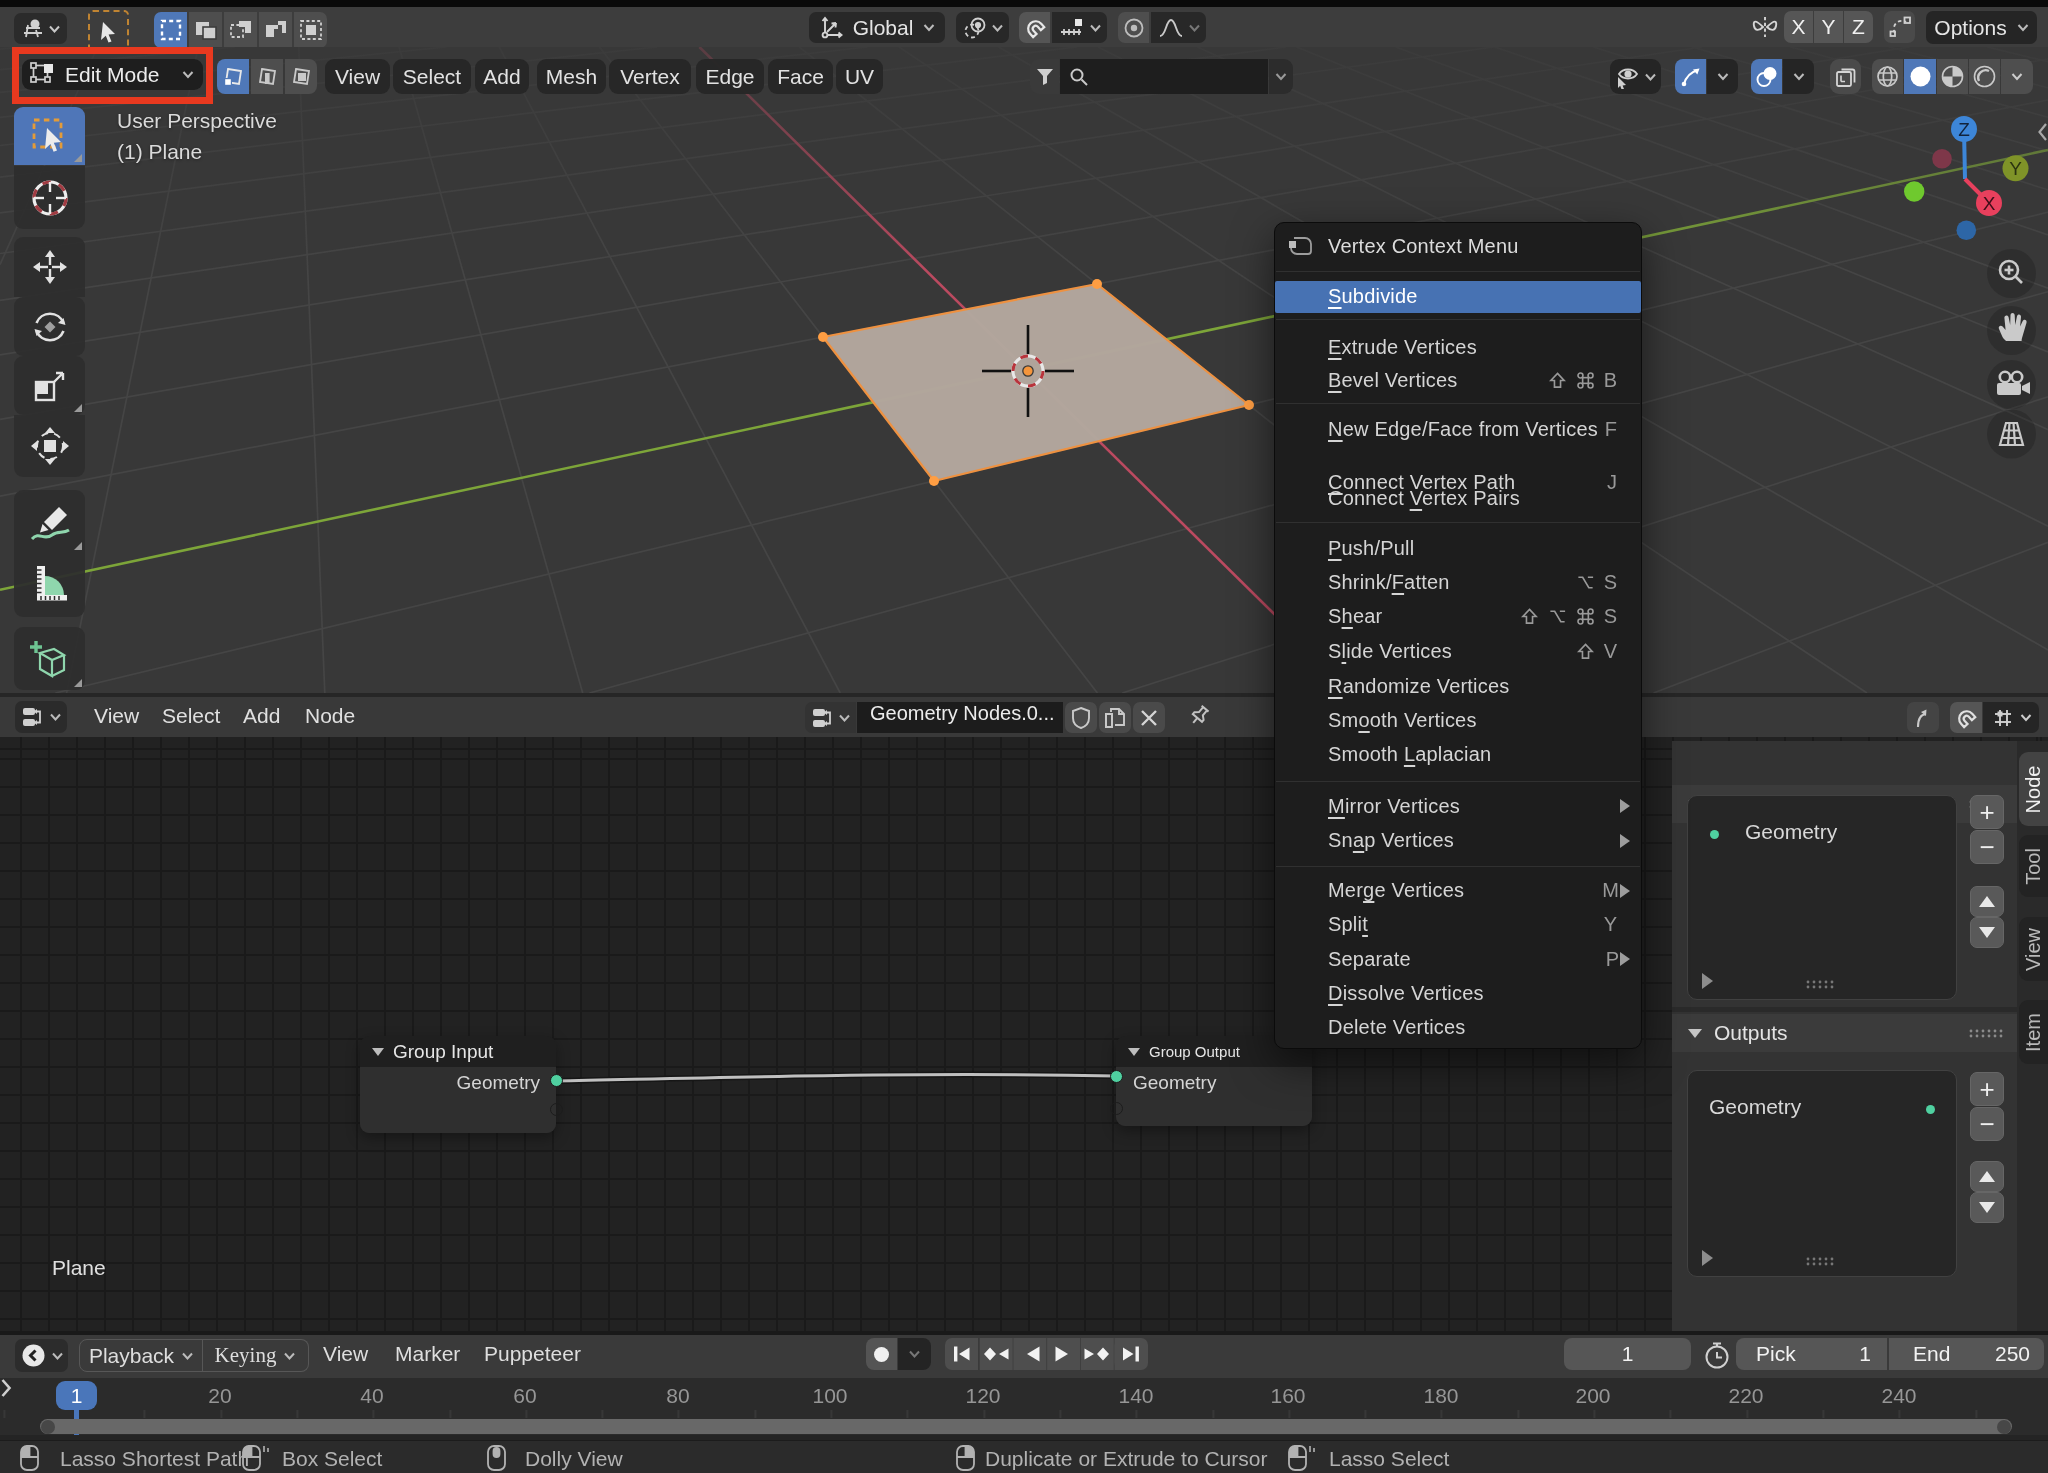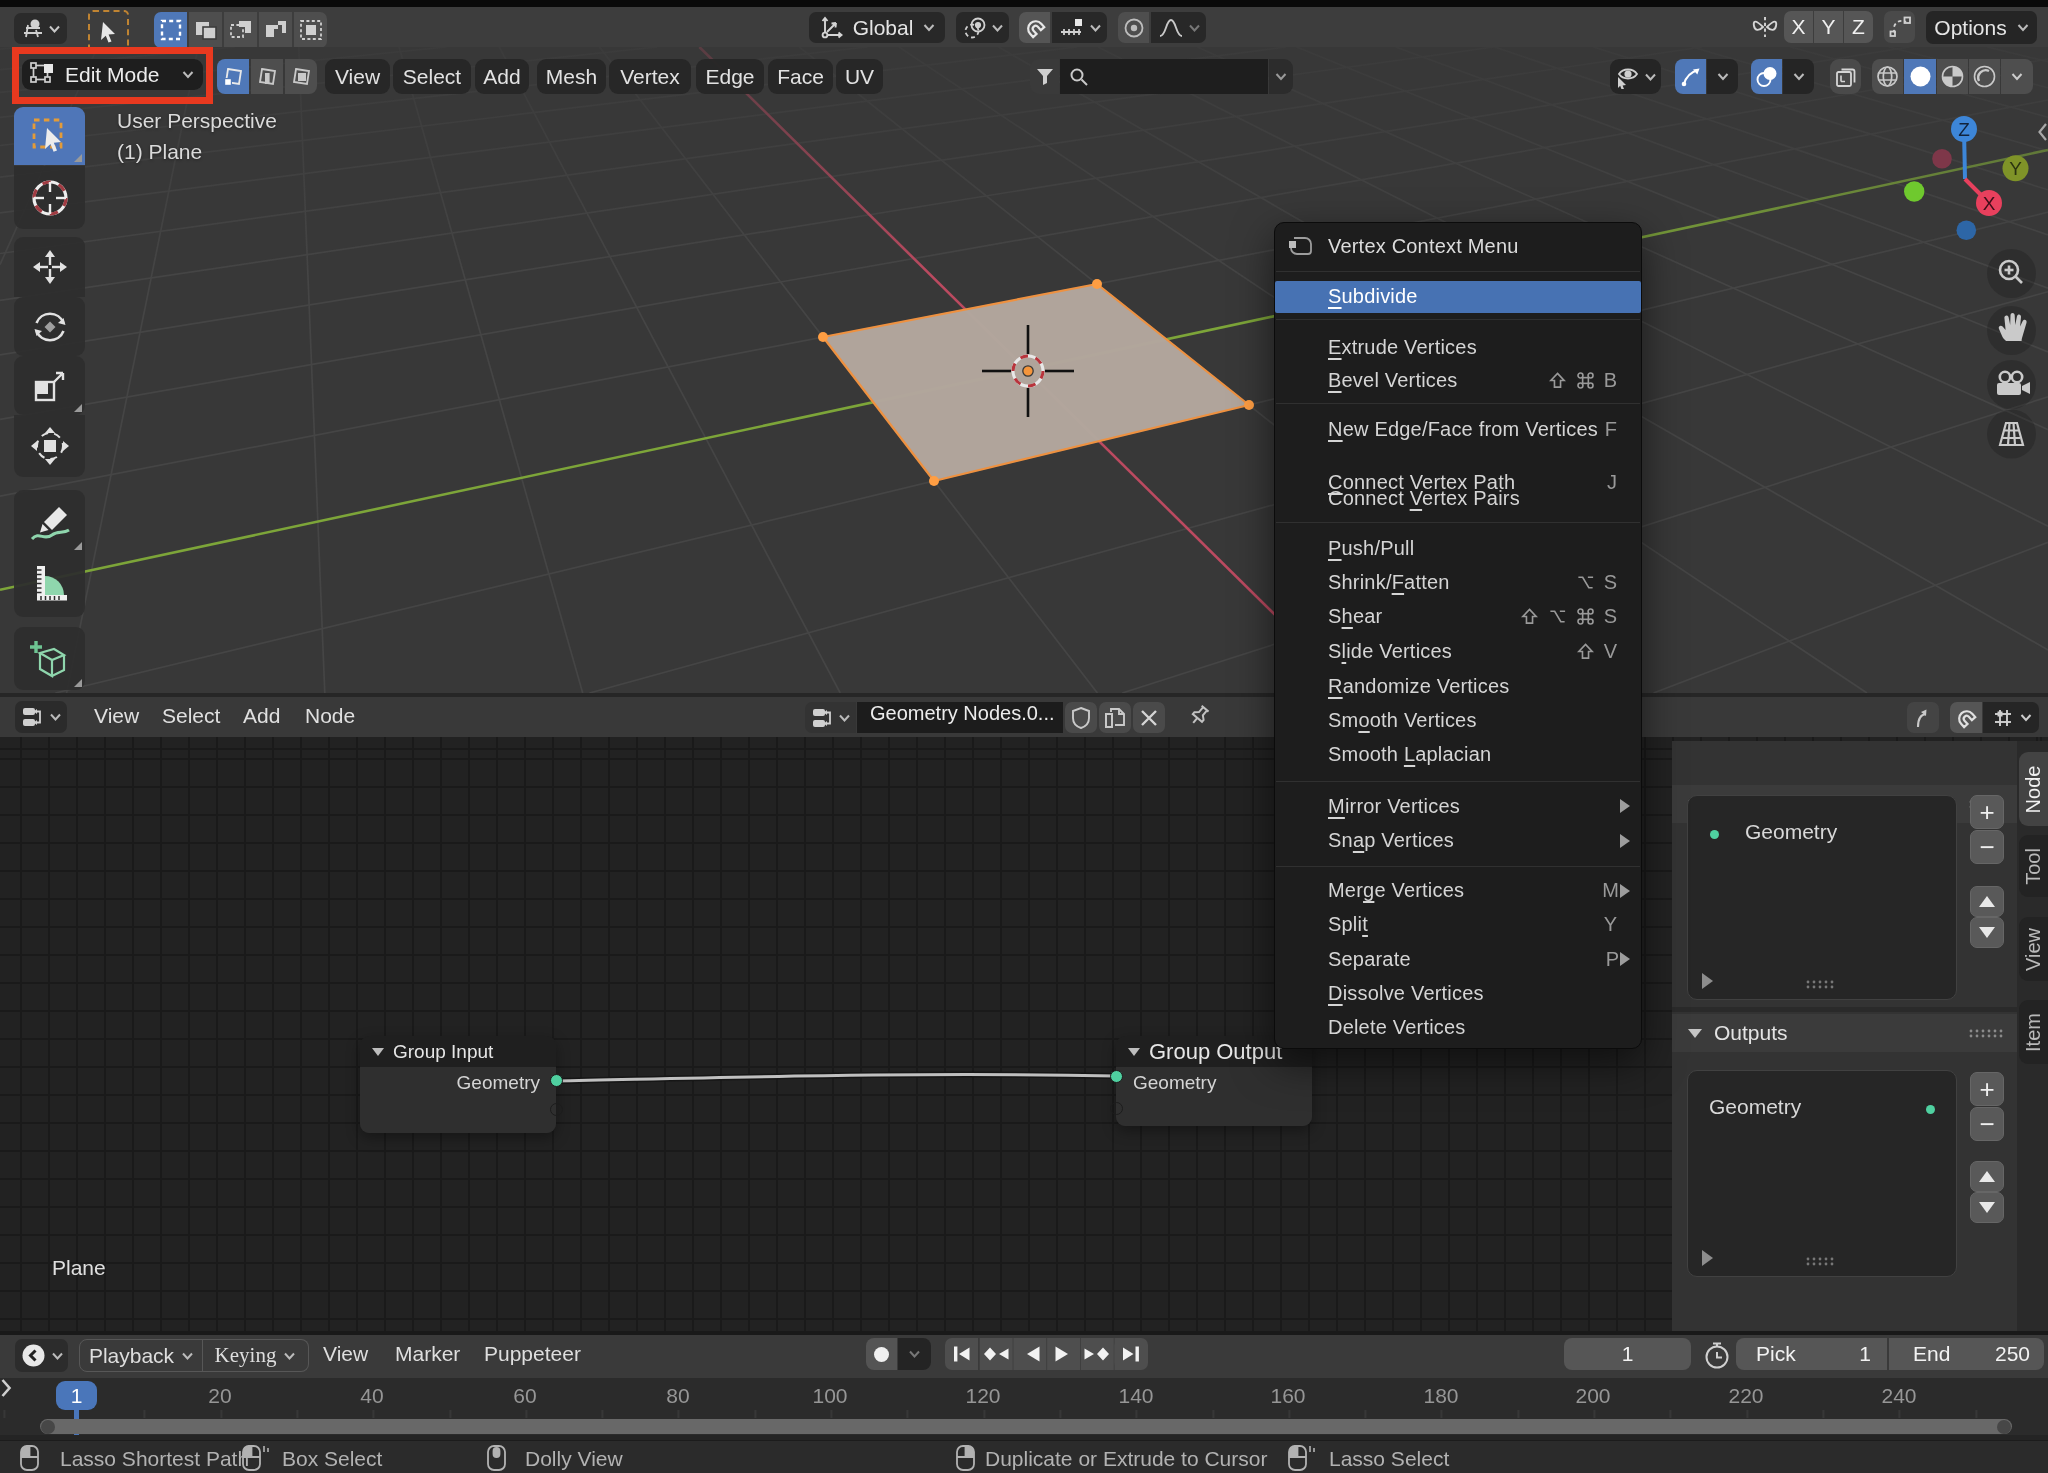--- a/index.html
+++ b/index.html
@@ -649,21 +649,21 @@
       <span style="color:#e6e6e6;font-size:19px;">Group Input</span>
     </div>
     <div class="ab" style="left:0;top:31px;width:100%;height:66px;background:rgba(48,48,48,0.96);border-radius:0 0 9px 9px;"></div>
     <div class="ab" style="right:16px;top:36px;color:#d4d4d4;font-size:19px;">Geometry</div>
     <div class="ab" style="right:-7px;top:38px;width:11px;height:11px;border-radius:50%;background:#4fd0a0;border:1.5px solid #1c1c1c;"></div>
     <div class="ab" style="right:-7px;top:67px;width:11px;height:11px;border-radius:50%;background:transparent;border:1.5px solid #1c1c1c;"></div>
   </div>
   <div class="ab" style="left:1116px;top:1036px;width:196px;height:90px;border-radius:9px;box-shadow:0 5px 14px rgba(0,0,0,.35);">
     <div class="ab" style="left:0;top:0;width:100%;height:31px;background:#1f1f1f;border-radius:9px 9px 0 0;display:flex;align-items:center;">
       <span style="width:0;height:0;border-left:6.5px solid transparent;border-right:6.5px solid transparent;border-top:8px solid #bdbdbd;margin:0 9px 0 12px;"></span>
-      <span style="color:#e6e6e6;font-size:22px;">Group Output</span>
+      <span style="color:#e6e6e6;font-size:15px;">Group Output</span>
     </div>
     <div class="ab" style="left:0;top:31px;width:100%;height:59px;background:rgba(48,48,48,0.96);border-radius:0 0 9px 9px;"></div>
     <div class="ab" style="left:17px;top:36px;color:#d4d4d4;font-size:19px;">Geometry</div>
     <div class="ab" style="left:-6px;top:34px;width:11px;height:11px;border-radius:50%;background:#4fd0a0;border:1.5px solid #1c1c1c;"></div>
     <div class="ab" style="left:-6px;top:66px;width:11px;height:11px;border-radius:50%;background:transparent;border:1.5px solid #1c1c1c;"></div>
   </div>
   <div class="ab" style="left:52px;top:1256px;color:#e0e0e0;">Plane</div>
   <div class="ab" style="left:1672px;top:741px;width:345px;height:590px;background:#333333;"></div>
   <div class="panelhead" style="top:741px;margin-top:44px;">
       <span class="caret"></span>

